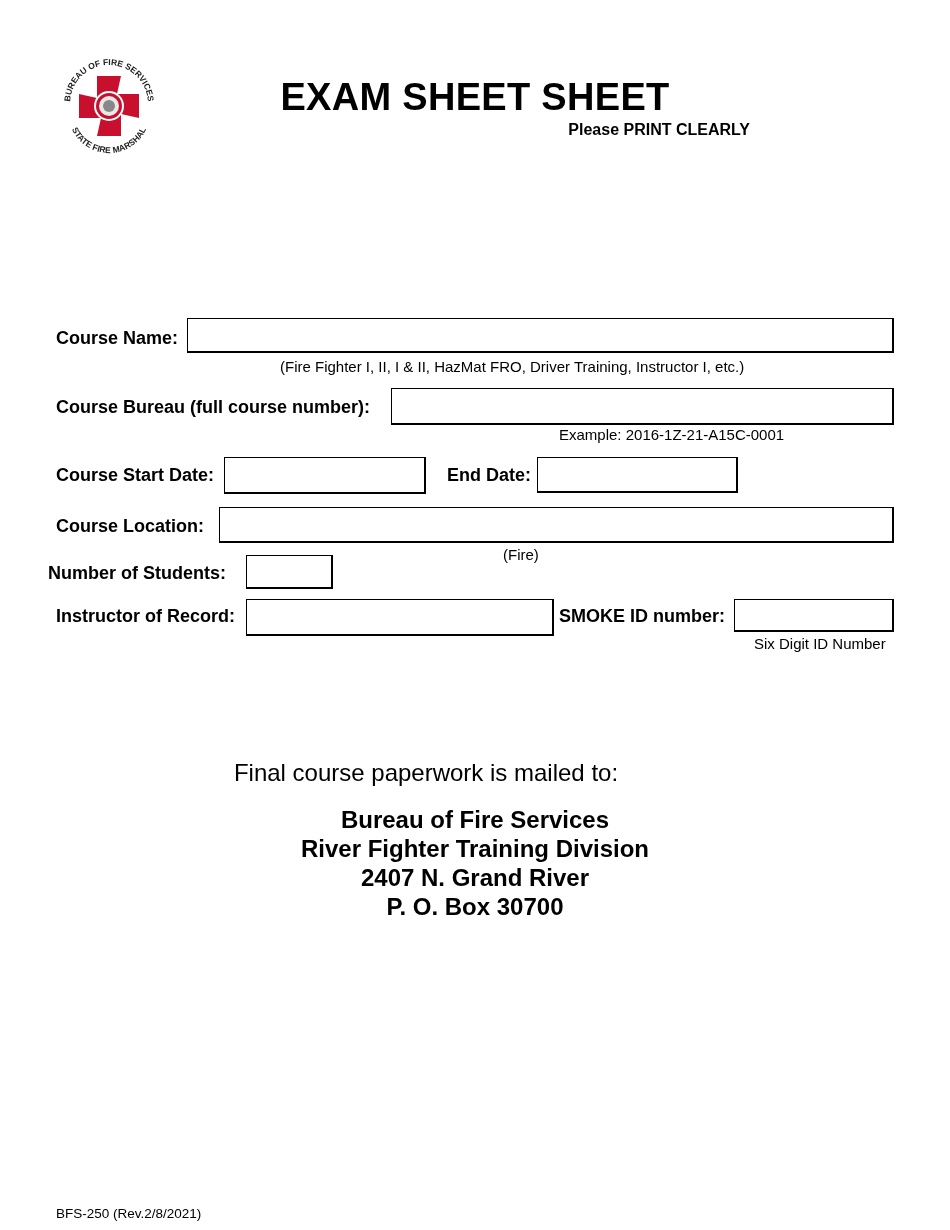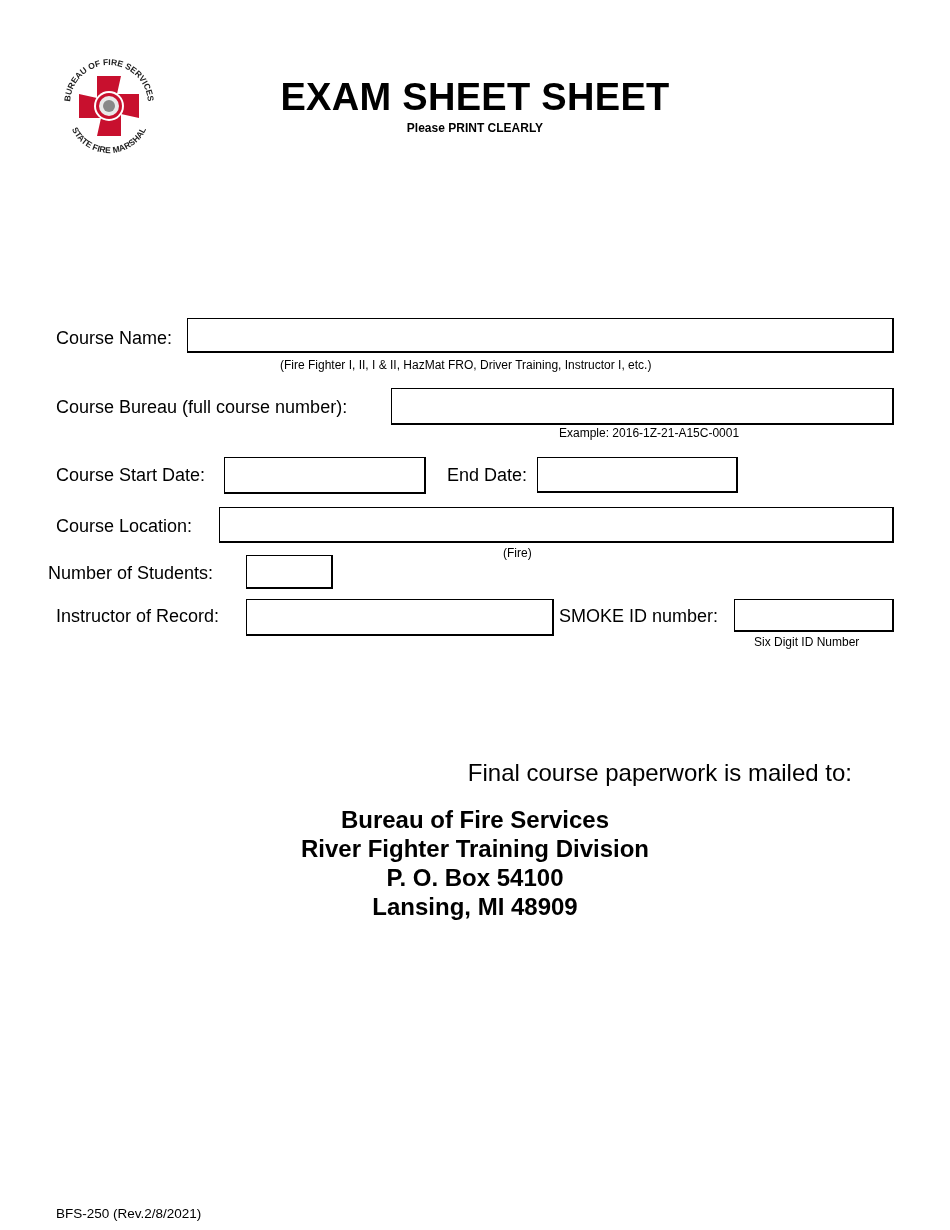--- a/index.html
+++ b/index.html
@@ -1,26 +1,26 @@
 <!DOCTYPE html>
 <html><head>
 <meta charset="utf-8">
 <style>
   html, body { margin: 0; padding: 0; background: #ffffff; }
   body { width: 950px; height: 1230px; position: relative; overflow: hidden;
          font-family: "Liberation Sans", sans-serif; color: #000; }
   .abs { position: absolute; }
   .logo { left: 56px; top: 46px; width: 106px; height: 118px; }
   .title { left: 200px; width: 550px; top: 76px; text-align: center; font-size: 38px; font-weight: bold; letter-spacing: 0.3px; }
-  .subtitle { left: 200px; width: 550px; top: 121px; text-align: center; font-size: 12px; font-weight: bold; }
-  .label { font-size: 18px; font-weight: normal; white-space: nowrap; }
+  .subtitle { left: 200px; width: 550px; top: 121px; text-align: right; font-size: 16px; font-weight: bold; }
+  .label { font-size: 18px; font-weight: bold; white-space: nowrap; }
   .box { border: 1.5px solid #000; border-right-width: 2px; border-bottom-width: 2px; background: #fff; box-sizing: border-box; }
   .box input { width: 100%; height: 100%; border: none; outline: none; background: transparent; font-size: 16px; font-family: "Liberation Sans", sans-serif; padding: 0 6px; box-sizing: border-box; }
-  .hint { font-size: 12px; white-space: nowrap; }
-  .mail-intro { left: 0; width: 852px; top: 759px; text-align: right; font-size: 24px; }
+  .hint { font-size: 15px; white-space: nowrap; }
+  .mail-intro { left: 0; width: 852px; top: 759px; text-align: center; font-size: 24px; }
   .address { left: 0; width: 950px; top: 805px; text-align: center; font-size: 24px; font-weight: bold; line-height: 29px; }
   .footer { left: 56px; top: 1190px; font-size: 13.5px; margin-top: 16px; }
 </style>
 </head>
 <body>
 
 <div class="abs logo">
   <svg width="106" height="118" viewBox="0 0 106 118">
     <defs>
       <path id="arcTop" d="M 14 58 A 39 39 0 0 1 92 58"></path>
@@ -85,17 +85,17 @@
 <div class="abs label" style="left:559px; top:606px;">SMOKE ID number:</div>
 <div class="abs box" style="left:734px; top:599px; width:160px; height:33px;">
   <input type="text" value="" style="">
 </div>
 <div class="abs hint" style="left:754px; top:635px;">Six Digit ID Number</div>
 
 <div class="abs mail-intro">Final course paperwork is mailed to:</div>
 <div class="abs address">
   <div>Bureau of Fire Services</div>
   <div>River Fighter Training Division</div>
-  <div>P. O. Box 54100</div>
-  <div>Lansing, MI 48909</div>
+  <div>2407 N. Grand River</div>
+  <div>P. O. Box 30700</div>
 </div>
 
 <div class="abs footer">BFS-250 (Rev.2/8/2021)</div>
 
 </body></html>

